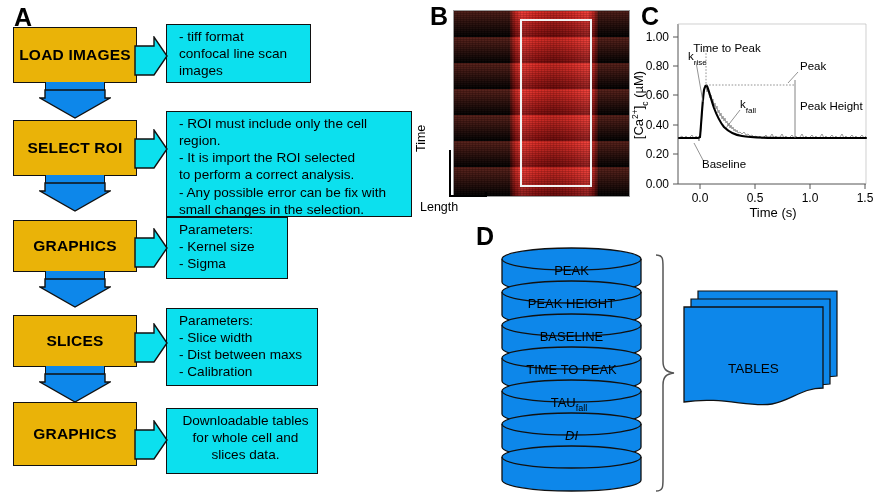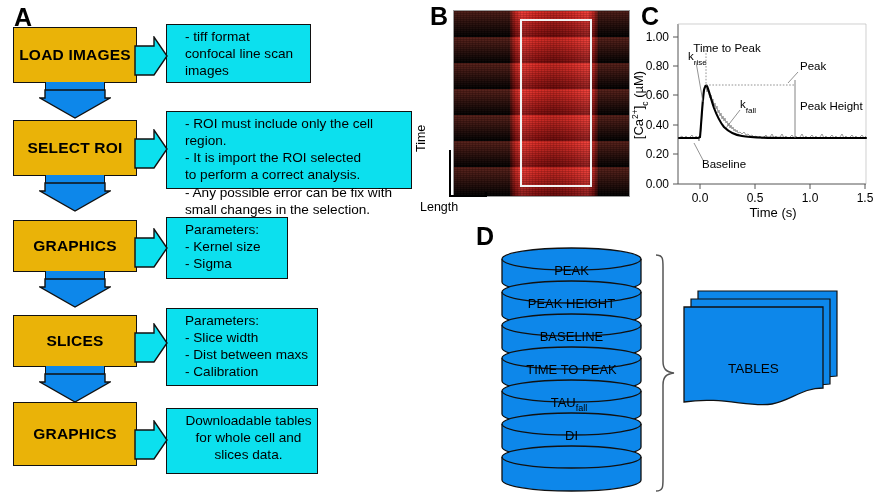--- a/index.html
+++ b/index.html
@@ -20,21 +20,21 @@
   .flow-notch{
     position:absolute;background:#0d87ea;
     border-left:1.4px solid #111;border-right:1.4px solid #111;
     border-bottom:1.4px solid #111;
     box-sizing:border-box;
   }
   .down-arrow{position:absolute;}
   .cyan-note{
     position:absolute;background:#0ce0ee;border:1.3px solid #111;
     box-sizing:border-box;font-size:13.6px;line-height:1.26;
-    padding:3px 5px 3px 18px;color:#000;white-space:pre-line;
+    padding:3px 5px 3px 12px;color:#000;white-space:pre-line;
   }
   .right-arrow{position:absolute;}
 
   
   #panelB-img{position:absolute;background:#000;border:1px solid #9a9a9a;overflow:hidden;}
   .band{position:absolute;left:0;right:0;}
   #roi-rect{position:absolute;border:2px solid #f2f2f2;box-sizing:border-box;}
   .axlab{font-size:12.5px;font-family:"Liberation Sans",sans-serif;}
 
   
@@ -76,21 +76,21 @@
   </svg>
 
   <div class="flow-box" style="left:13px;top:120px;width:124px;height:56px;">
     <span>SELECT ROI</span>
   </div>
   <div class="flow-notch" style="left:45px;top:175px;width:60px;height:14px;"></div>
   <svg class="down-arrow" style="left:39px;top:182px;" width="72" height="30" viewBox="0 0 72 30">
     <polygon points="6,1 66,1 66,9 71,9 36,29 1,9 6,9" fill="#0d87ea" stroke="#111" stroke-width="1.4"></polygon>
   </svg>
 
-  <div class="cyan-note" style="left:166px;top:111px;width:246px;height:78px;">- ROI must include only the cell region.
+  <div class="cyan-note" style="left:166px;top:111px;width:246px;height:106px;">- ROI must include only the cell region.
 - It is import the ROI selected
  to perform a correct analysis.
 - Any possible error can be fix with
 small changes in the selection.</div>
   <svg class="right-arrow" style="left:134px;top:129px;" width="34" height="40" viewBox="0 0 34 40">
     <polygon points="1,10 20,10 20,1 33,20 20,39 1,39 1,30" fill="#0ce0ee" stroke="#111" stroke-width="1.4"></polygon>
   </svg>
 
   <div class="flow-box" style="left:13px;top:220px;width:124px;height:52px;">
     <span>GRAPHICS</span>
@@ -294,21 +294,21 @@
   </div>
 
   <div class="abs" style="left:41px;top:139px;width:136px;height:47px;">
     <svg width="141" height="47" viewBox="0 0 141 47">
       <path d="M1,12 a69.5,11 0 0 1 139,0 L140,35 a69.5,11 0 0 1 -139,0 Z" fill="#0d87ea" stroke="#111" stroke-width="1.3"></path>
       <path d="M1,12 a69.5,11 0 0 0 139,0" fill="none" stroke="#111" stroke-width="1.3"></path>
     </svg>
     <div class="cyl-label" style="top:16px;"><span>TAU</span><sub>fall</sub></div>
   </div>
 
-  <div class="abs" style="left:41px;top:172px;width:141px;height:47px;">
+  <div class="abs" style="left:41px;top:172px;width:141px;height:47px;font-style:italic;">
     <svg width="141" height="47" viewBox="0 0 141 47">
       <path d="M1,12 a69.5,11 0 0 1 139,0 L140,35 a69.5,11 0 0 1 -139,0 Z" fill="#0d87ea" stroke="#111" stroke-width="1.3"></path>
       <path d="M1,12 a69.5,11 0 0 0 139,0" fill="none" stroke="#111" stroke-width="1.3"></path>
     </svg>
     <div class="cyl-label" style="top:16px;">DI</div>
   </div>
 
   <div class="abs" style="left:41px;top:205px;width:141px;height:47px;">
     <svg width="141" height="47" viewBox="0 0 141 47">
       <path d="M1,12 a69.5,11 0 0 1 139,0 L140,35 a69.5,11 0 0 1 -139,0 Z" fill="#0d87ea" stroke="#111" stroke-width="1.3"></path>

